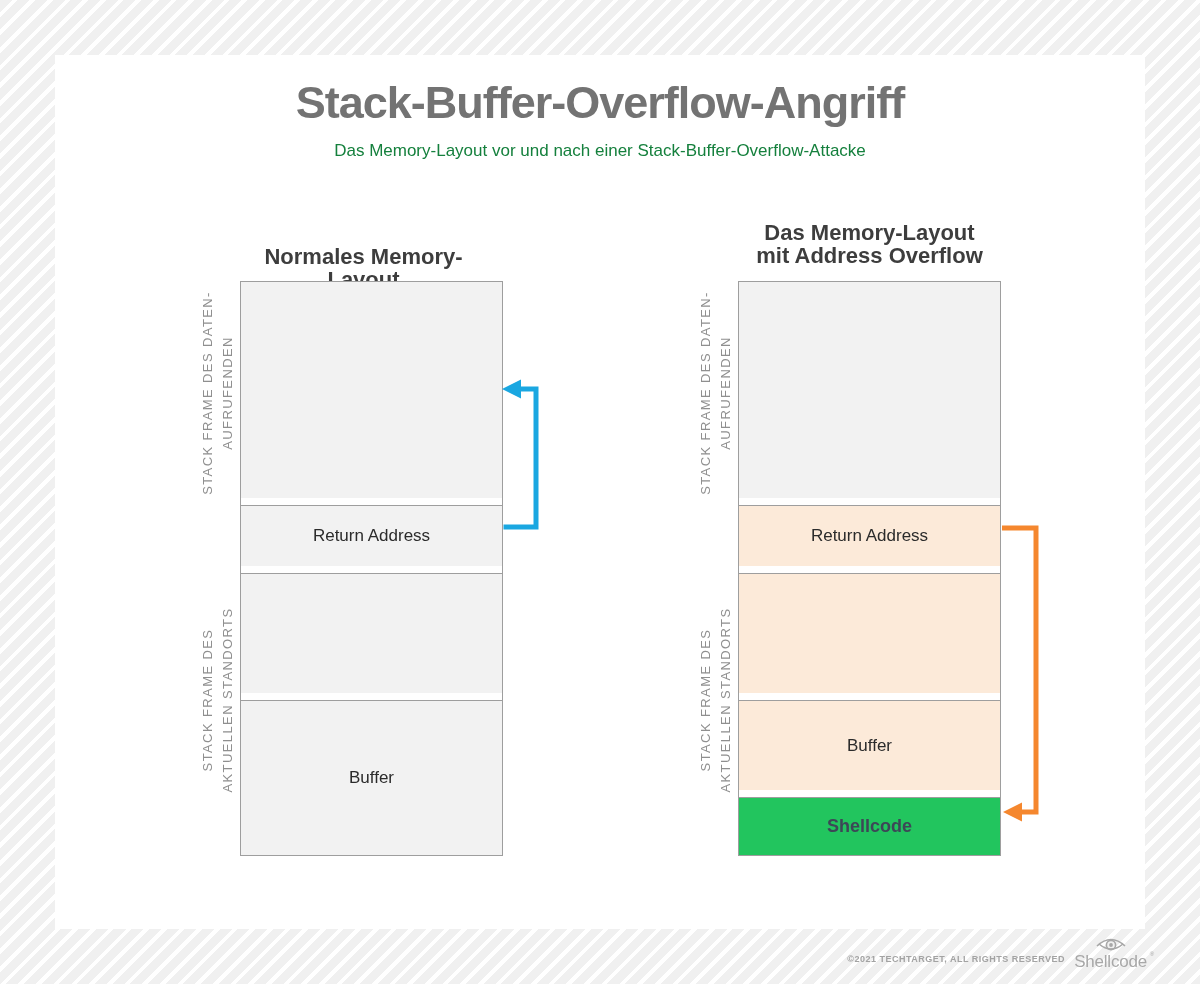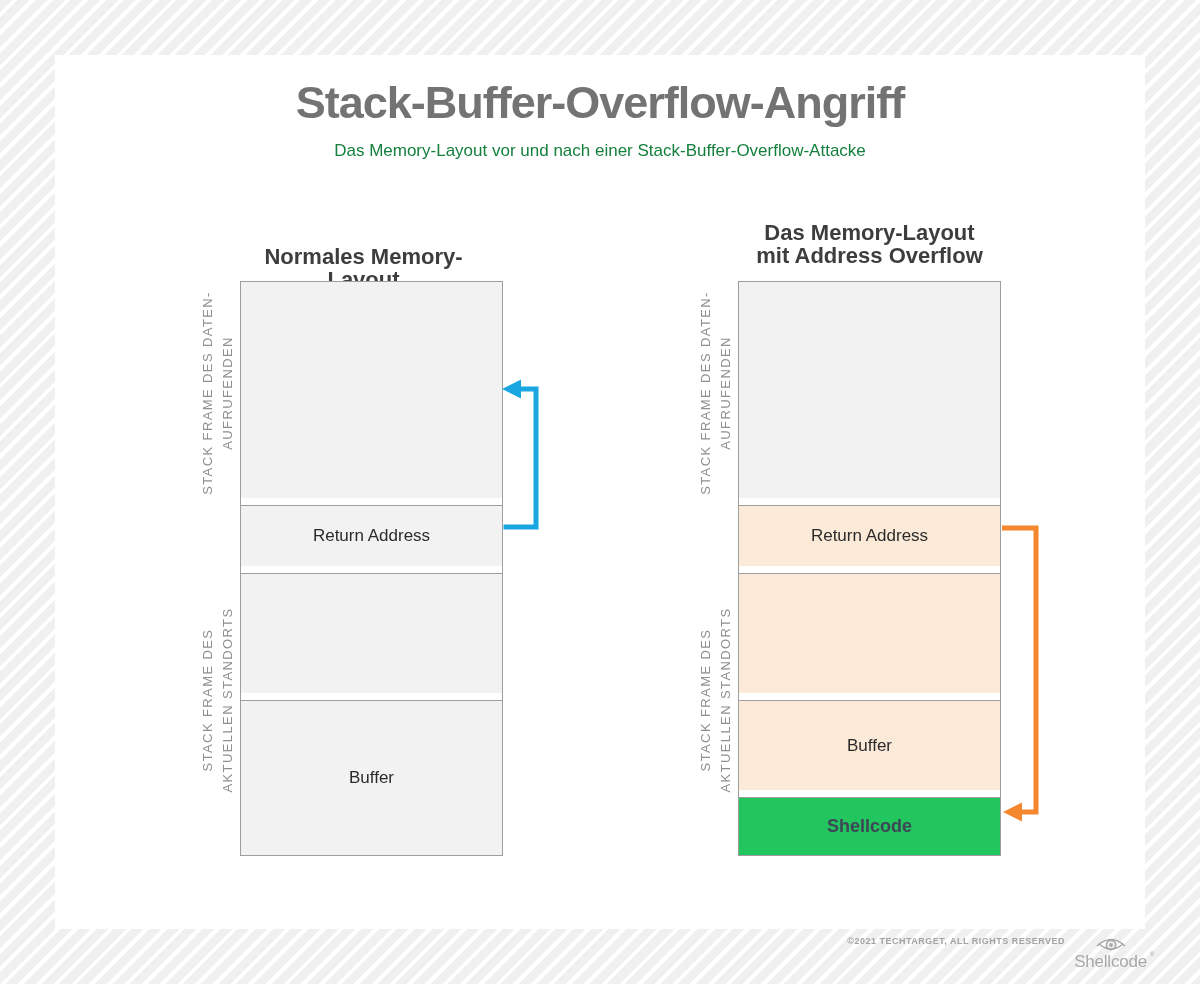--- a/index.html
+++ b/index.html
@@ -59,21 +59,21 @@
   .sl-current.left{left:48px;}
   .sl-caller.right{left:553px;}
   .sl-current.right{left:546px;}
 
   .arrow-svg{position:absolute;}
   .arrow-blue{left:440px;top:318px;}
   .arrow-orange{left:945px;top:460px;}
 
   .footer{
     position:absolute;right:53px;top:936px;
-    display:flex;gap:9px;margin-left:44px;
+    display:flex;align-items:flex-end;gap:9px;margin-left:44px;
   }
   .copyright{
     font-size:9px;font-weight:700;letter-spacing:.5px;color:#a3a3a3;
     padding-bottom:6px;white-space:nowrap;
   }
   .brand{display:flex;flex-direction:column;align-items:center;line-height:1;}
   .brand-word{font-size:17px;color:#a8a8a8;letter-spacing:-.2px;position:relative;}
   .brand-tm{font-size:6px;color:#a8a8a8;position:absolute;top:-2px;right:-7px;}
 </style>
 </head>

